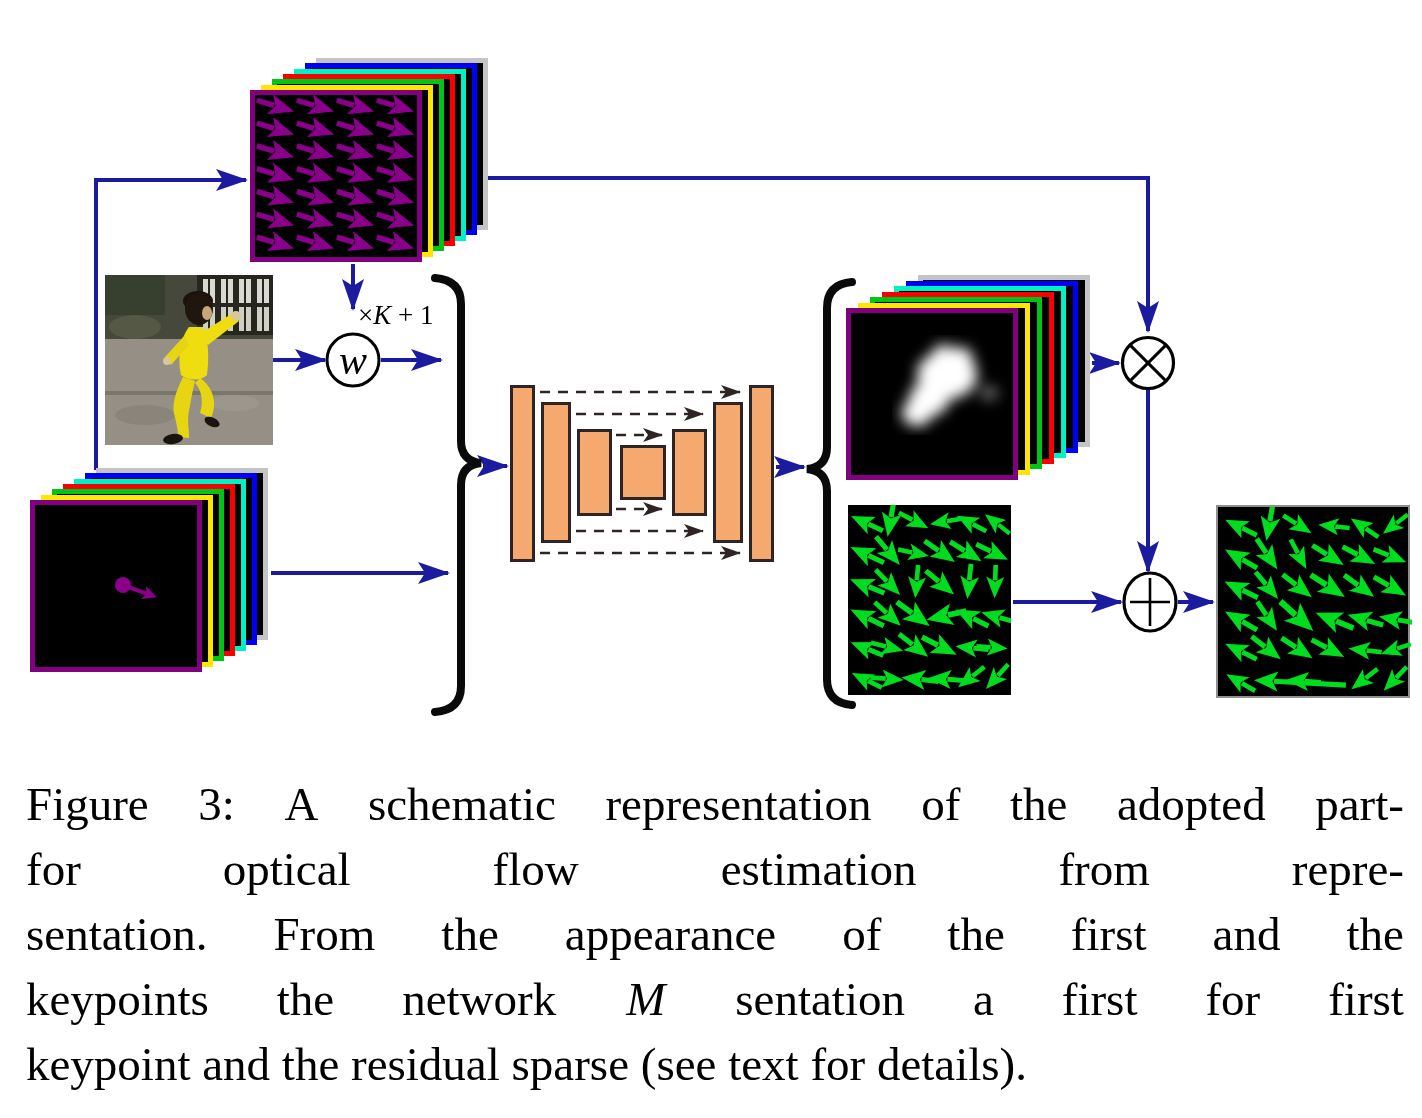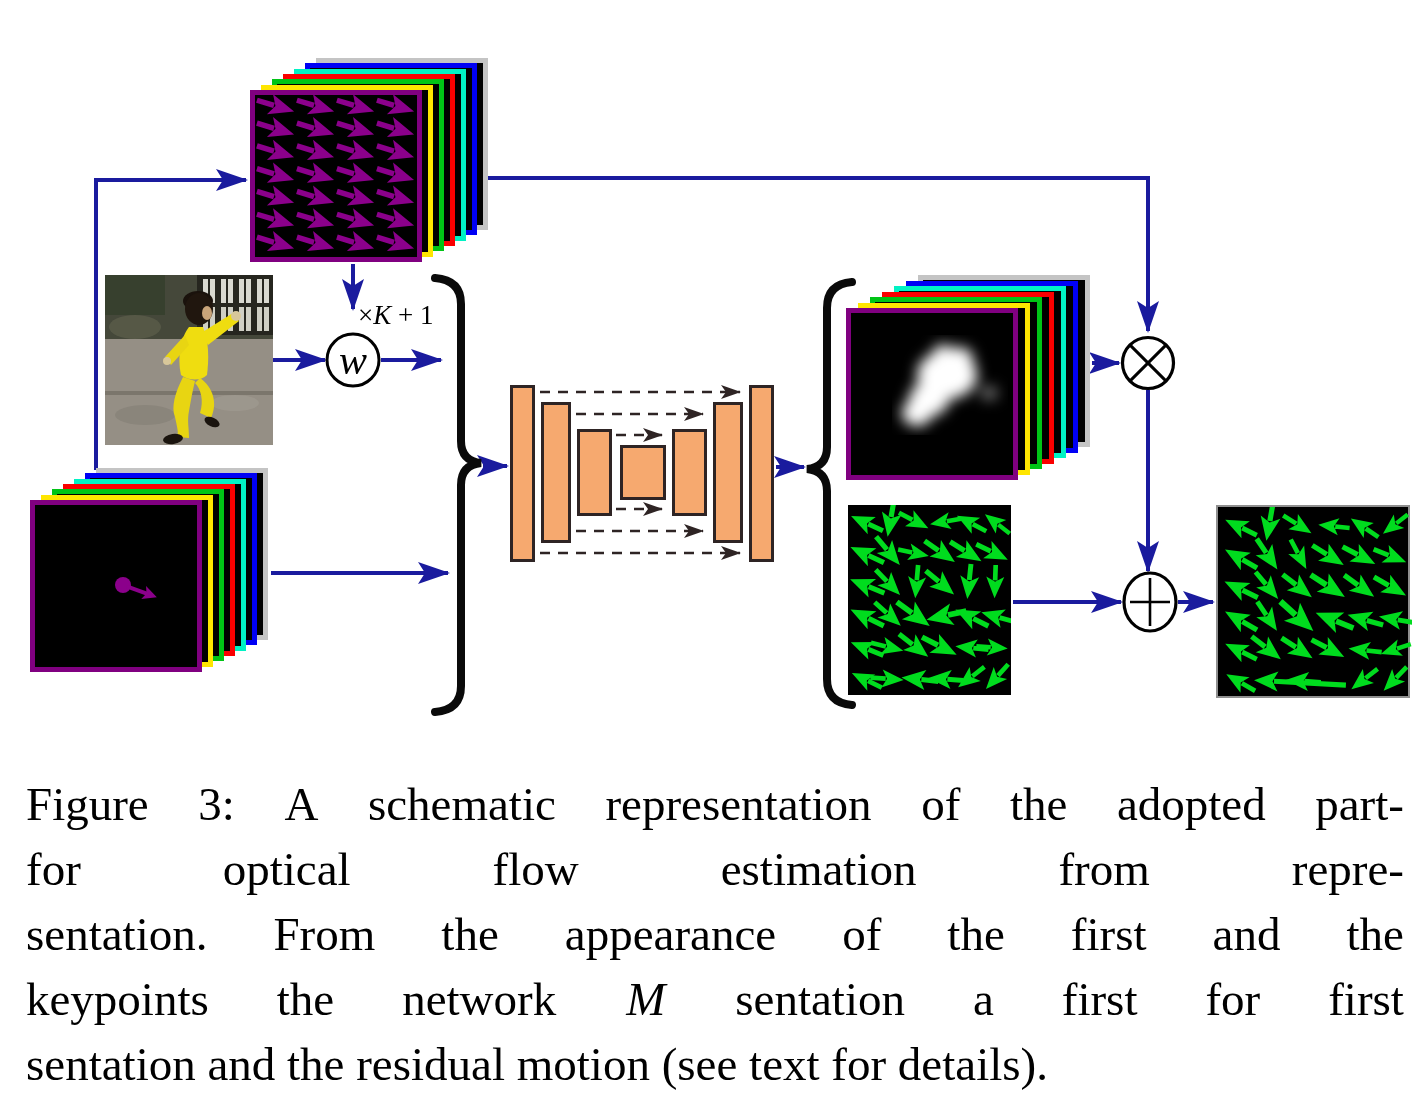--- a/index.html
+++ b/index.html
@@ -309,15 +309,15 @@
         <span class="w">keypoints</span>
         <span class="w">the</span>
         <span class="w">network</span>
         <span class="w it">M</span>
         <span class="w">sentation</span>
         <span class="w">a</span>
         <span class="w">first</span>
         <span class="w">for</span>
         <span class="w">first</span>
       </div>
-      <div class="cap-line last">sentation and the residual motion (see text for details).</div>
+      <div class="cap-line last">keypoint and the residual sparse (see text for details).</div>
     </div>
 </div>
 
 </body></html>

